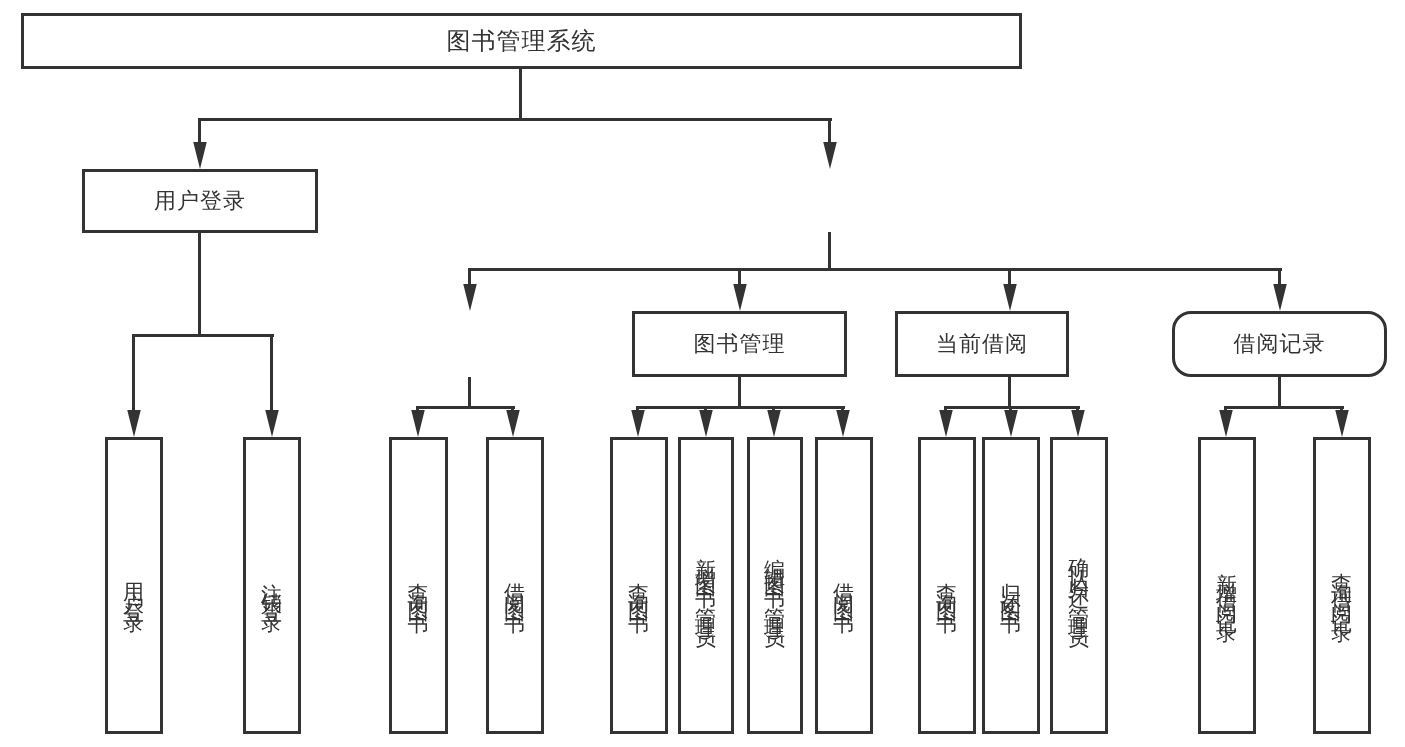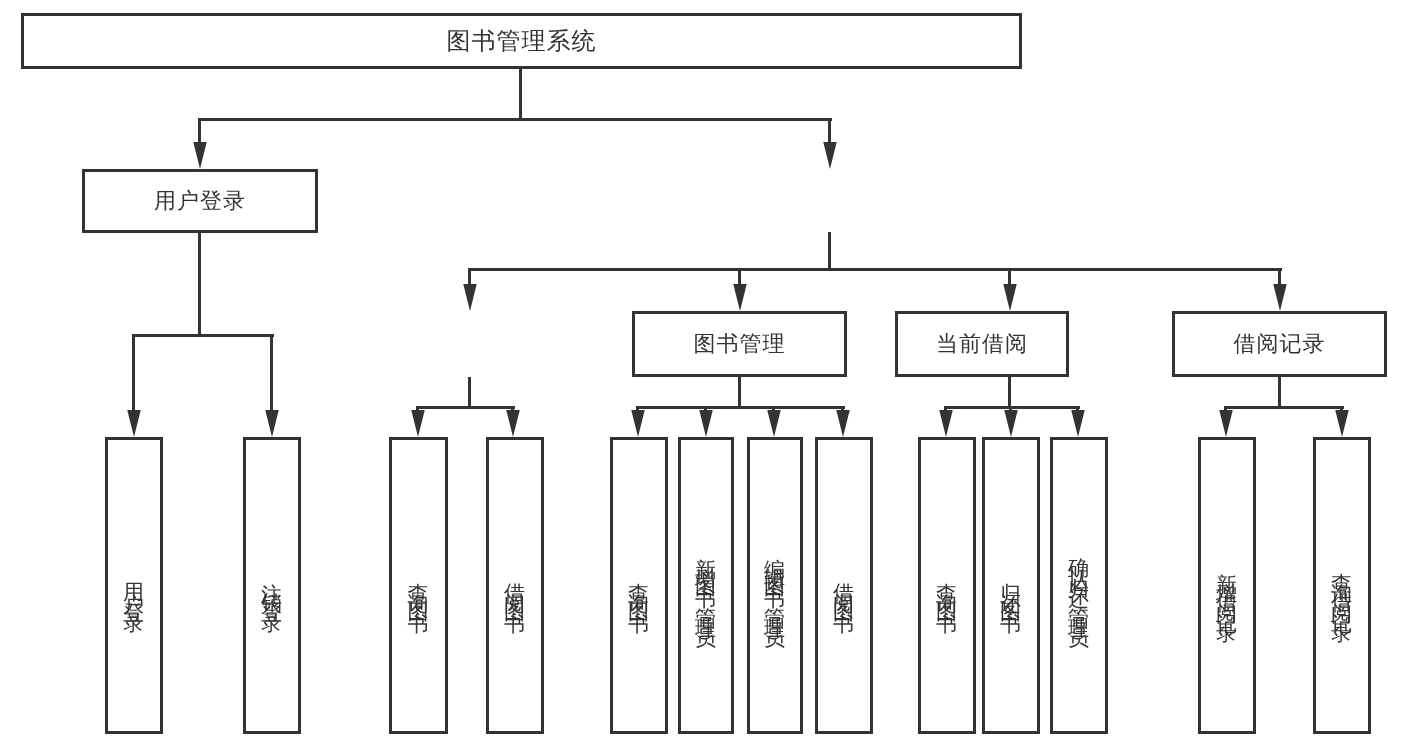--- a/index.html
+++ b/index.html
@@ -22,21 +22,21 @@
   .arrow{
     position:absolute;width:16px;height:27px;background:#333;z-index:1;
     clip-path:polygon(50% 100%,8% 0,92% 0);
   }
   #box-root{left:21px;top:13px;width:1001px;height:56px;font-size:24px;letter-spacing:1px;}
   #box-ul{left:82px;top:169px;width:236px;height:64px;}
   #box-bm{left:712px;top:169px;width:235px;height:64px;}
   #box-nb{left:363px;top:311px;width:215px;height:66px;}
   #box-bb{left:632px;top:311px;width:215px;height:66px;}
   #box-cb{left:895px;top:311px;width:174px;height:66px;}
-  #box-br{left:1172px;top:311px;width:215px;height:66px;}
+  #box-br{left:1172px;top:311px;width:215px;height:66px;border-radius:19px;}
   #lf-ul{left:105px;width:58px;}
   #lf-lo{left:243px;width:58px;}
   #lf-nbq{left:389px;width:59px;}
   #lf-nbb{left:486px;width:58px;}
   #lf-bbq{left:610px;width:58px;}
   #lf-bba{left:678px;width:56px;}
   #lf-bbe{left:747px;width:56px;}
   #lf-bbb{left:815px;width:58px;}
   #lf-cbq{left:918px;width:58px;}
   #lf-cbr{left:982px;width:58px;}

